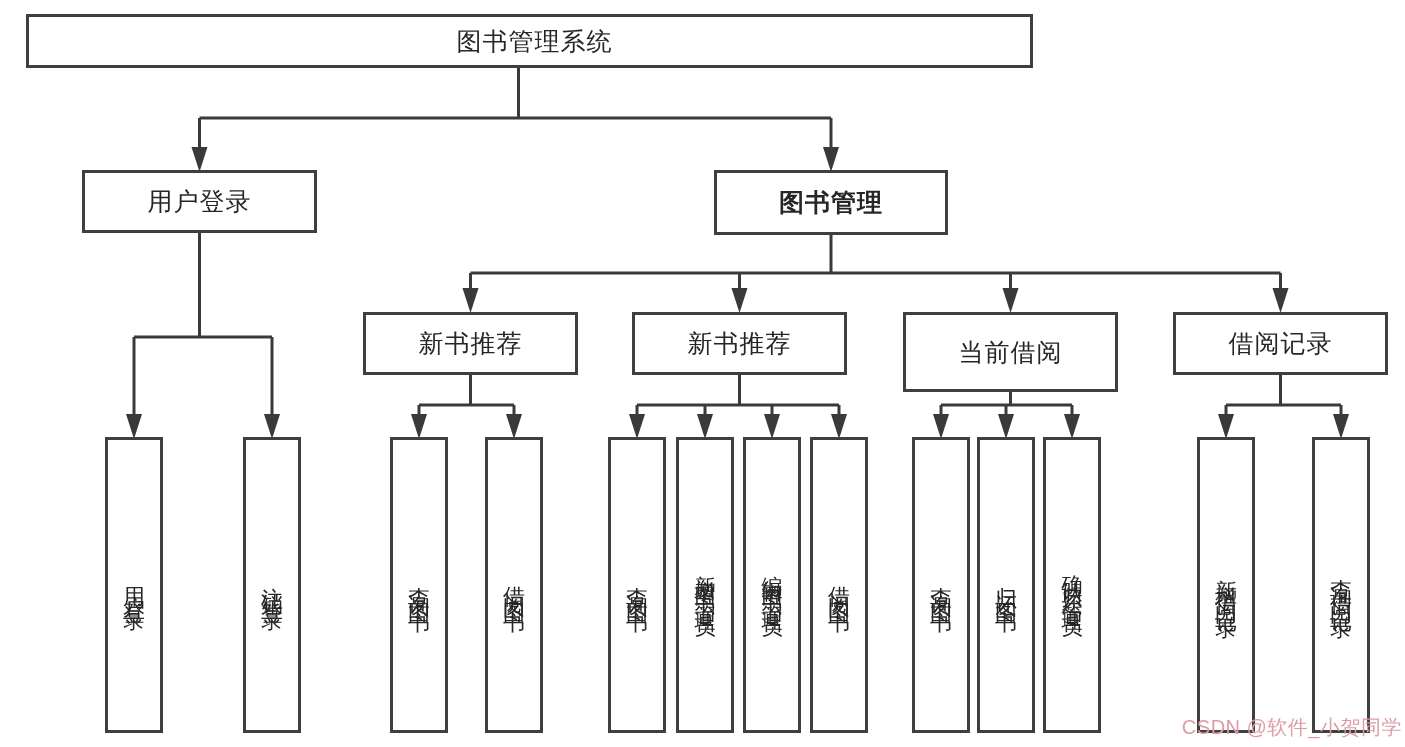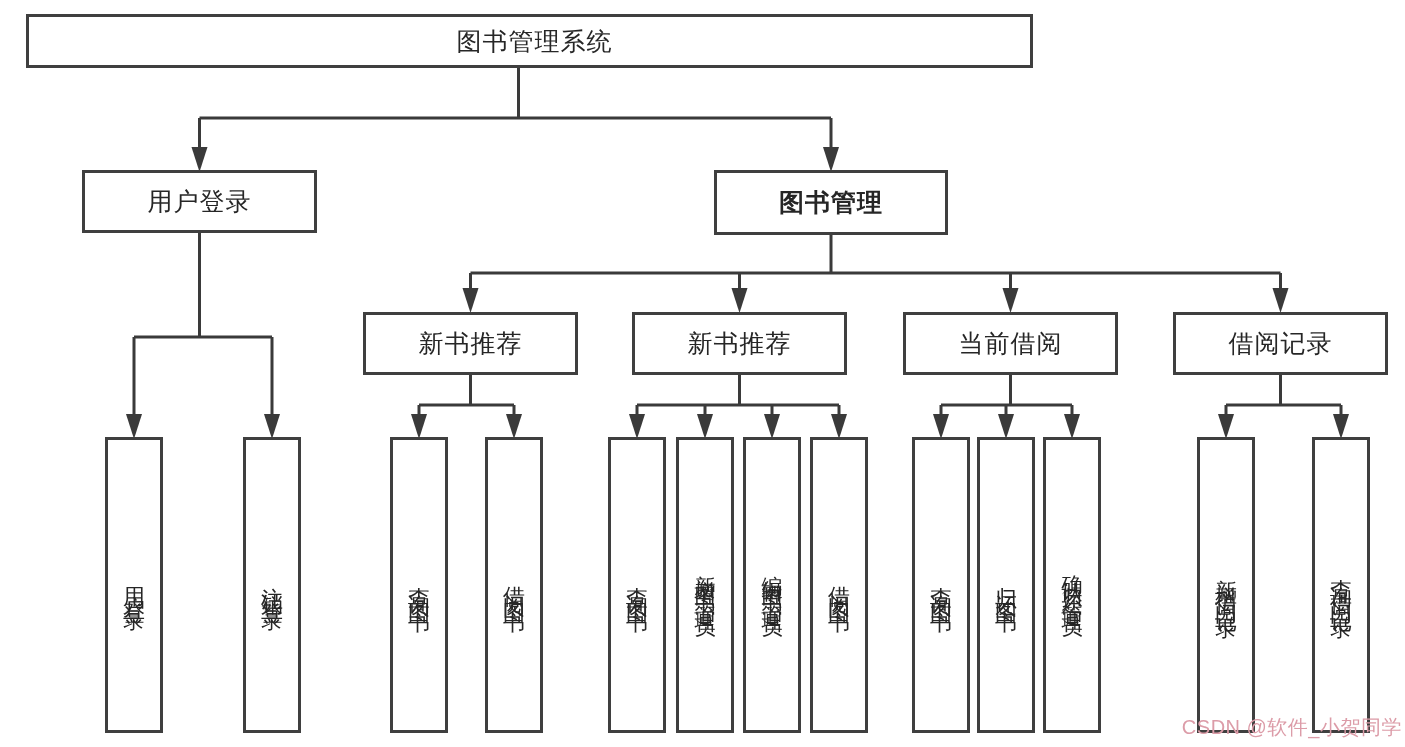--- a/index.html
+++ b/index.html
@@ -64,21 +64,21 @@
     letter-spacing: 0.5px;
     color: var(--watermark);
     white-space: nowrap;
   }
   
   #node-root            { left: 26px;   top: 14px;  width: 1007px; height: 54px; padding-left: 10px; }
   #node-user-login      { left: 82px;   top: 170px; width: 235px;  height: 63px; }
   #node-book-management { left: 714px;  top: 170px; width: 234px;  height: 65px; font-weight: bold; }
   #node-new-book-rec    { left: 363px;  top: 312px; width: 215px;  height: 63px; }
   #node-book-borrowing  { left: 632px;  top: 312px; width: 215px;  height: 63px; }
-  #node-current-borrow  { left: 903px;  top: 312px; width: 215px;  height: 63px; }
+  #node-current-borrow  { left: 903px;  top: 312px; width: 215px;  height: 80px; }
   #node-borrow-records  { left: 1173px; top: 312px; width: 215px;  height: 63px; }
   .leaf { top: 437px; width: 58px; height: 296px; }
   #leaf-user-login          { left: 105px; }
   #leaf-logout              { left: 243px; }
   #leaf-rec-query-books     { left: 390px; }
   #leaf-rec-borrow-books    { left: 485px; }
   #leaf-bb-query-books      { left: 608px; }
   #leaf-bb-add-books        { left: 676px; font-size: 21px; letter-spacing: 6px; }
   #leaf-bb-edit-books       { left: 743px; font-size: 21px; letter-spacing: 6px; }
   #leaf-bb-borrow-books     { left: 810px; }

